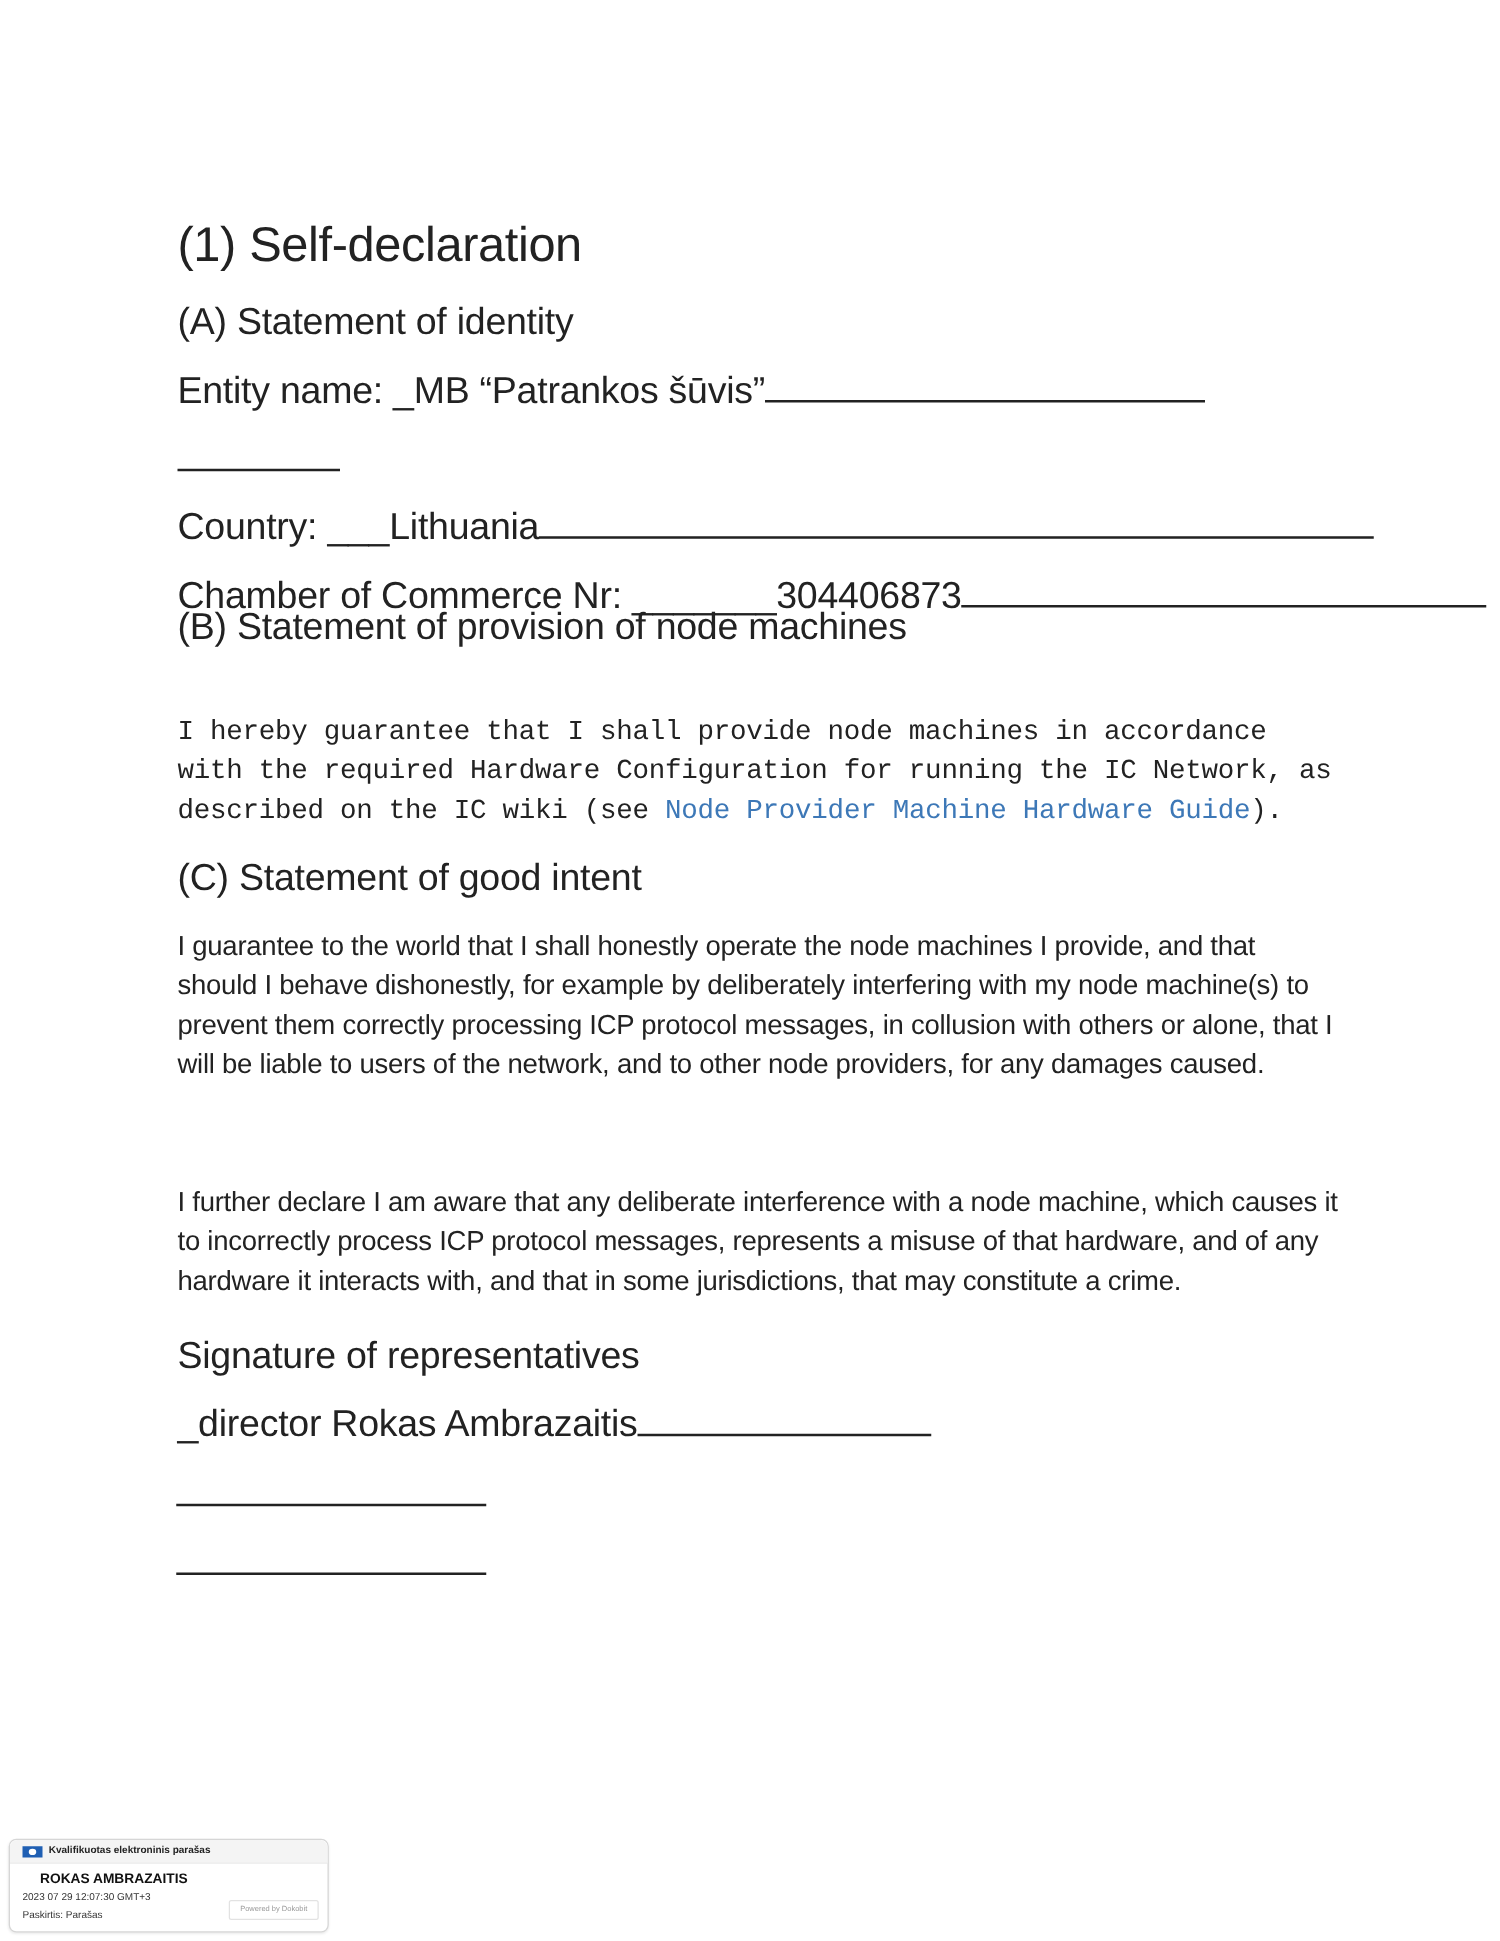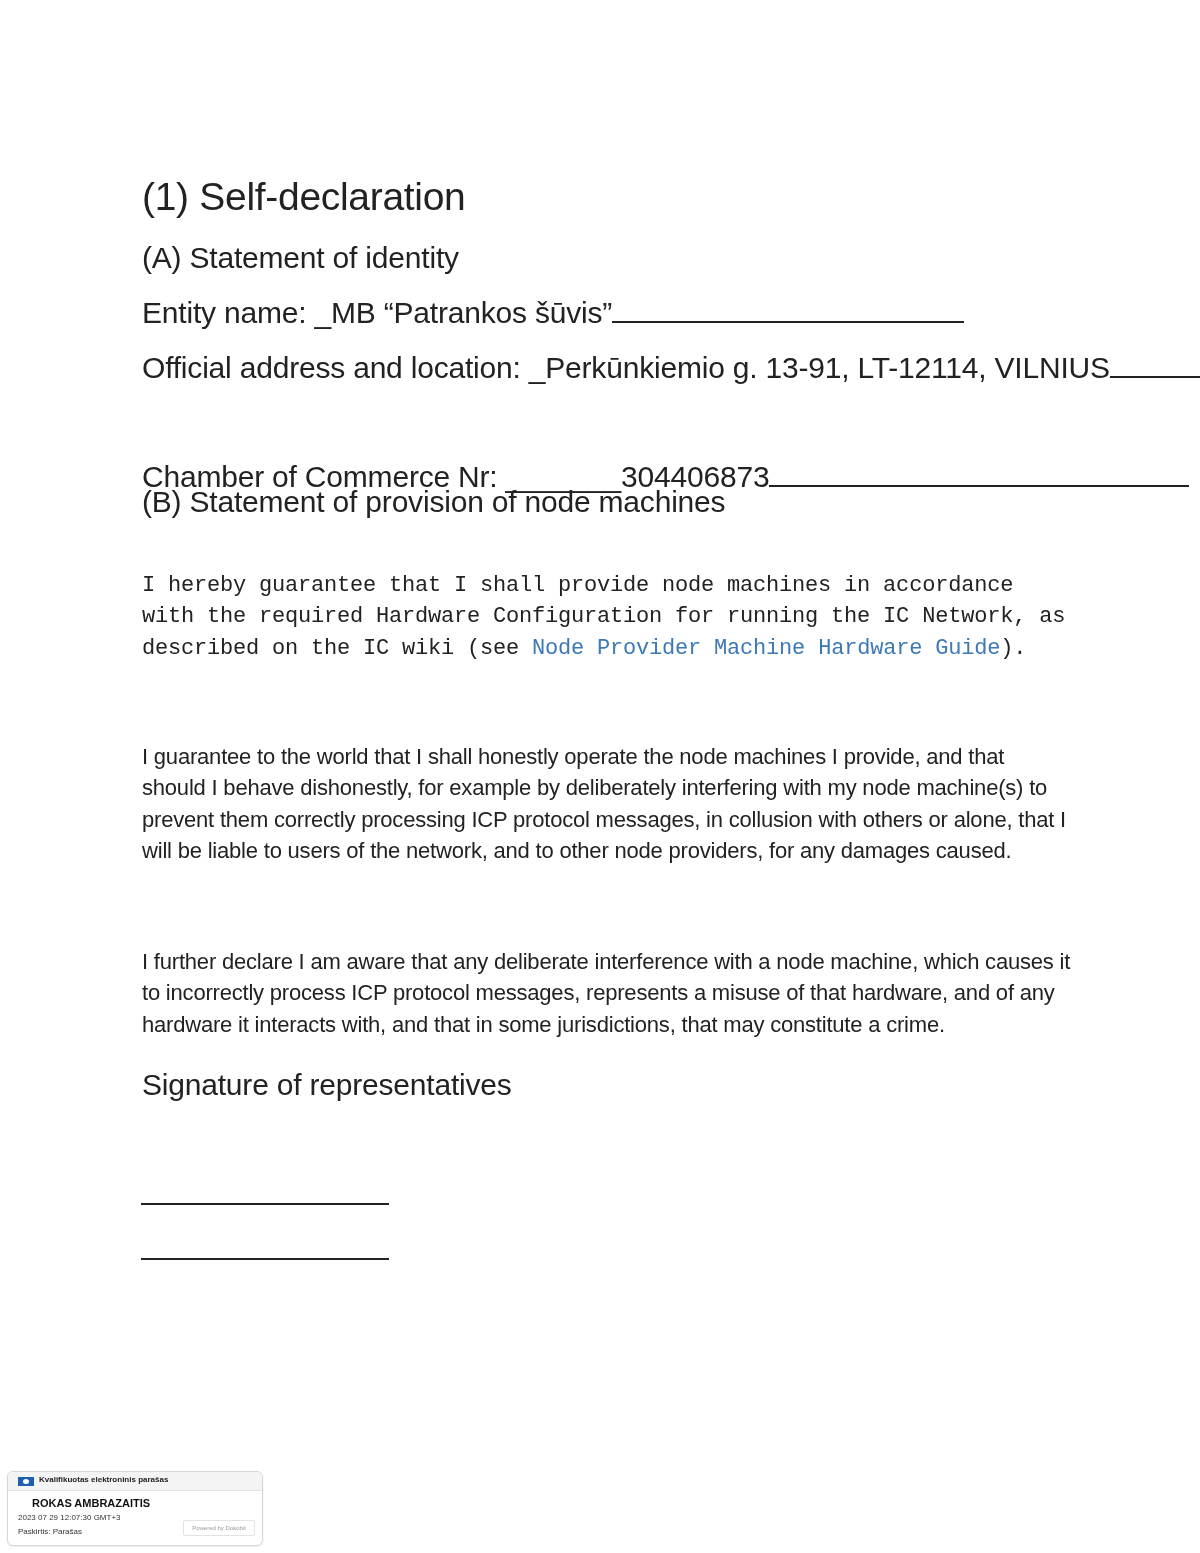--- a/index.html
+++ b/index.html
@@ -38,41 +38,48 @@
 
   <h1 class="title">(1) Self-declaration</h1>
 
   <div class="line" style="top:242px;">(A) Statement of identity</div>
 
   <div class="line" style="top:297px;text-align:center;">
     <span>Entity name: _MB “Patrankos šūvis”</span><span class="blank" style="width:352px;"></span>
   </div>
 
   <div class="line" style="top:352px;">
-    <span>Official address and location: _Perkūnkiemio g. 13-91, LT-12114, VILNIUS</span><span class="blank" style="width:130px;"></span>
+    <span class="blank" style="width:130px;"></span>
   </div>
 
+  <div class="line" style="top:406px;">
+    <span>Country: ___Lithuania</span><span class="blank" style="width:668px;"></span>
+  </div>
 
   <div class="line" style="top:461px;">
     <span>Chamber of Commerce Nr: _______304406873</span><span class="blank" style="width:420px;"></span>
   </div>
 
   <div class="line" style="top:486px;">(B) Statement of provision of node machines</div>
 
   <div class="para" style="top:570px;font-family:Liberation Mono, monospace;">
     <span>I hereby guarantee that I shall provide node machines in accordance with the required Hardware Configuration for running the IC Network, as described on the IC wiki (see </span><a class="link" href="#">Node Provider Machine Hardware Guide</a><span>).</span>
   </div>
 
+  <div class="line" style="top:687px;">(C) Statement of good intent</div>
 
   <div class="para" style="top:741px;">I guarantee to the world that I shall honestly operate the node machines I provide, and that should I behave dishonestly, for example by deliberately interfering with my node machine(s) to prevent them correctly processing ICP protocol messages, in collusion with others or alone, that I will be liable to users of the network, and to other node providers, for any damages caused.</div>
 
   <div class="para" style="top:946px;">I further declare I am aware that any deliberate interference with a node machine, which causes it to incorrectly process ICP protocol messages, represents a misuse of that hardware, and of any hardware it interacts with, and that in some jurisdictions, that may constitute a crime.</div>
 
   <div class="line" style="top:1069px;">Signature of representatives</div>
 
+  <div class="line" style="top:1124px;">
+    <span>_director Rokas Ambrazaitis</span><span class="blank" style="width:235px;"></span>
+  </div>
 
   <div class="sigline" style="top:1203px;"></div>
   <div class="sigline" style="top:1258px;"></div>
 
   <div class="stamp">
     <div class="stamp-head">
       <span class="flag"></span>
       <span class="stamp-headtext">Kvalifikuotas elektroninis parašas</span>
     </div>
     <div class="stamp-name">ROKAS AMBRAZAITIS</div>

